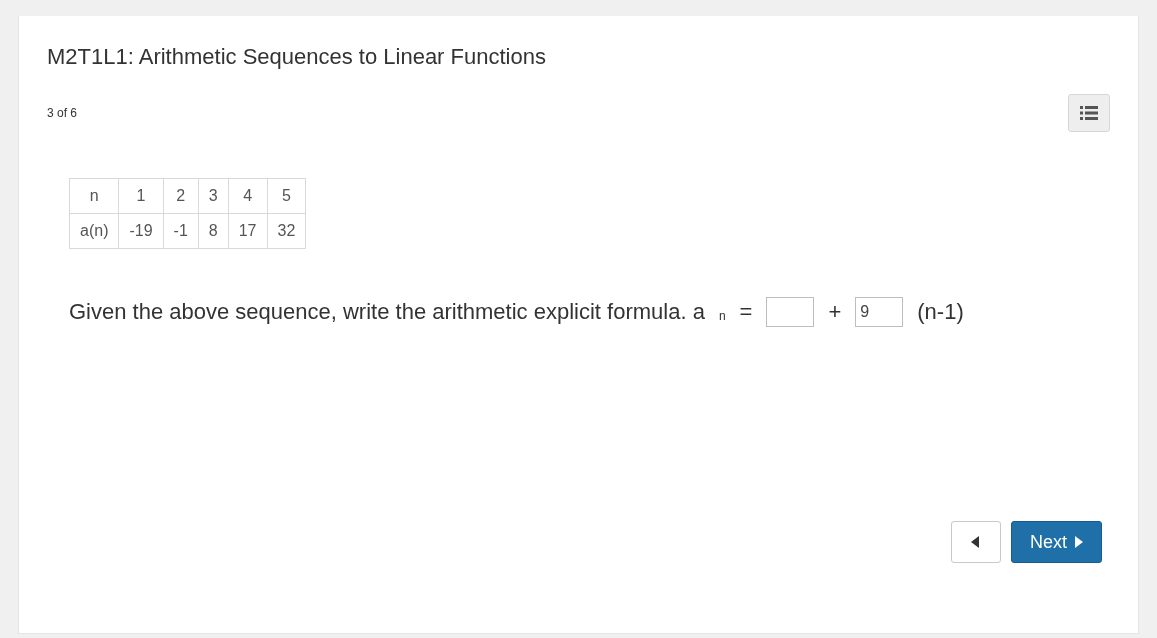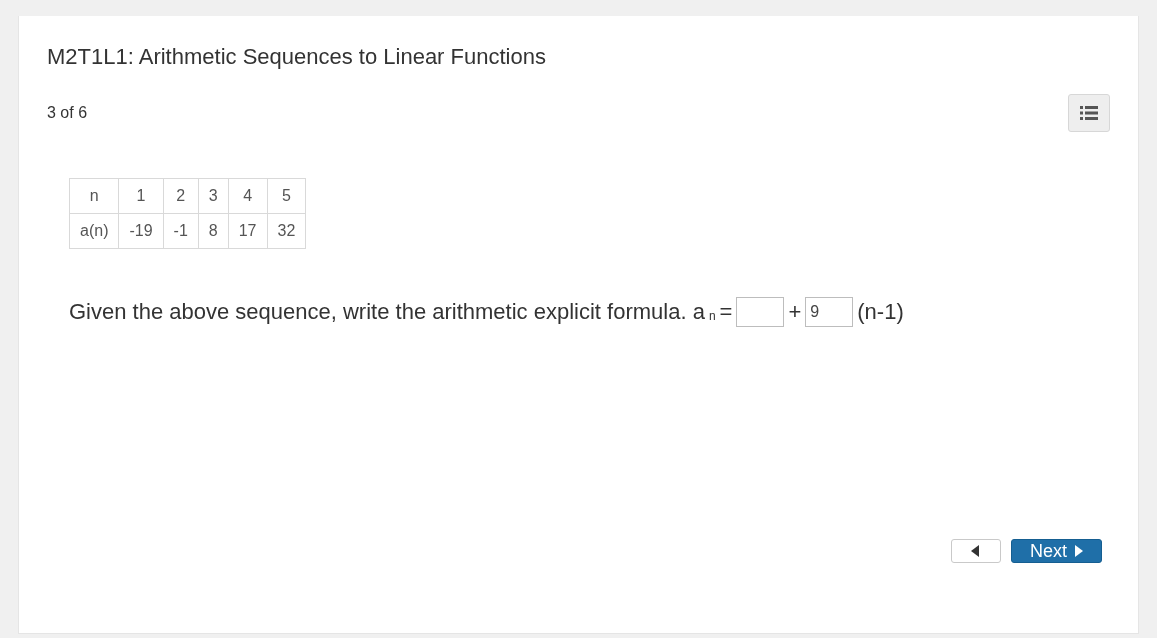--- a/index.html
+++ b/index.html
@@ -25,21 +25,21 @@
     font-size: 22px;
     color: #333;
   }
   .progress-row {
     display: flex;
     align-items: center;
     justify-content: space-between;
     padding: 0 28px 18px 28px;
   }
   .progress-text {
-    font-size: 16px;
+    font-size: 12px;
     color: #333;
   }
   .list-btn {
     width: 42px;
     height: 38px;
     background: #eeeeee;
     border: 1px solid #d7d7d7;
     border-radius: 3px;
     display: flex;
     align-items: center;
@@ -62,21 +62,21 @@
     font-weight: normal;
   }
   table.seq th { font-weight: normal; }
   .prompt-line {
     margin-top: 48px;
     font-size: 22px;
     color: #333;
     display: flex;
     align-items: center;
     flex-wrap: wrap;
-    gap: 4px;
+    gap: 14px;
   }
   .prompt-line .sub {
     font-size: 12px;
     vertical-align: sub;
     position: relative;
     top: 4px;
   }
   .answer-input {
     border: 1px solid #bdbdbd;
     height: 30px;
@@ -93,21 +93,21 @@
     color: #333;
   }
   .nav-row {
     position: absolute;
     right: 36px;
     bottom: 70px;
     display: flex;
     gap: 10px;
   }
   .btn {
-    height: 24px;
+    height: 42px;
     border-radius: 3px;
     display: inline-flex;
     align-items: center;
     justify-content: center;
     font-size: 18px;
     cursor: pointer;
     border: 1px solid transparent;
   }
   .btn-prev {
     width: 50px;

